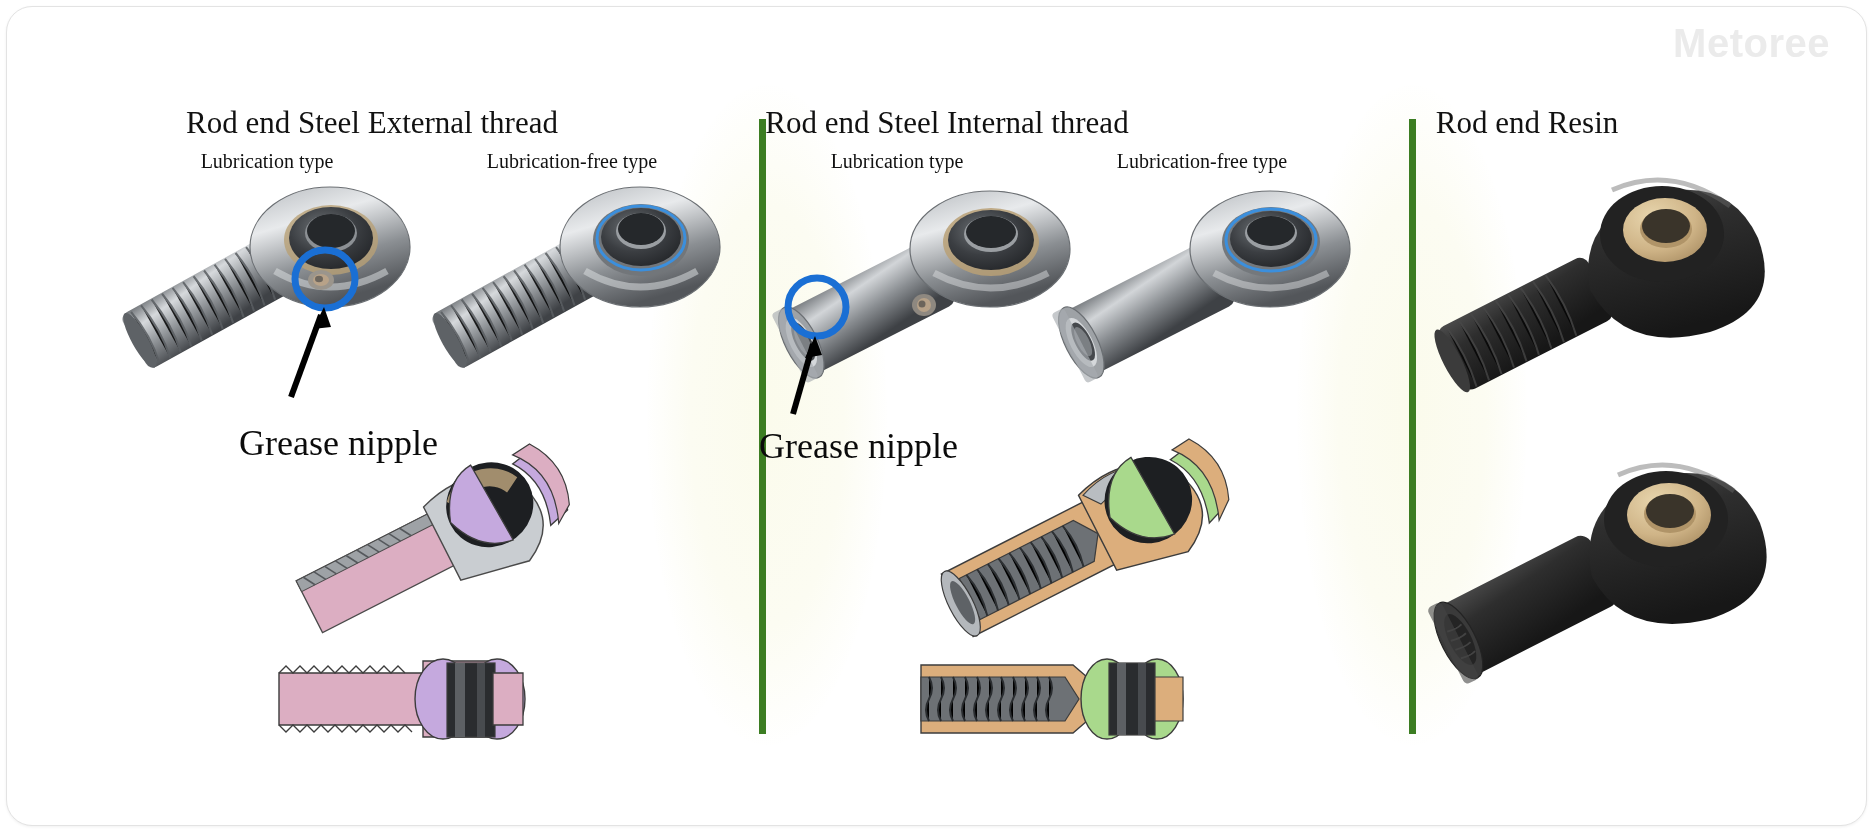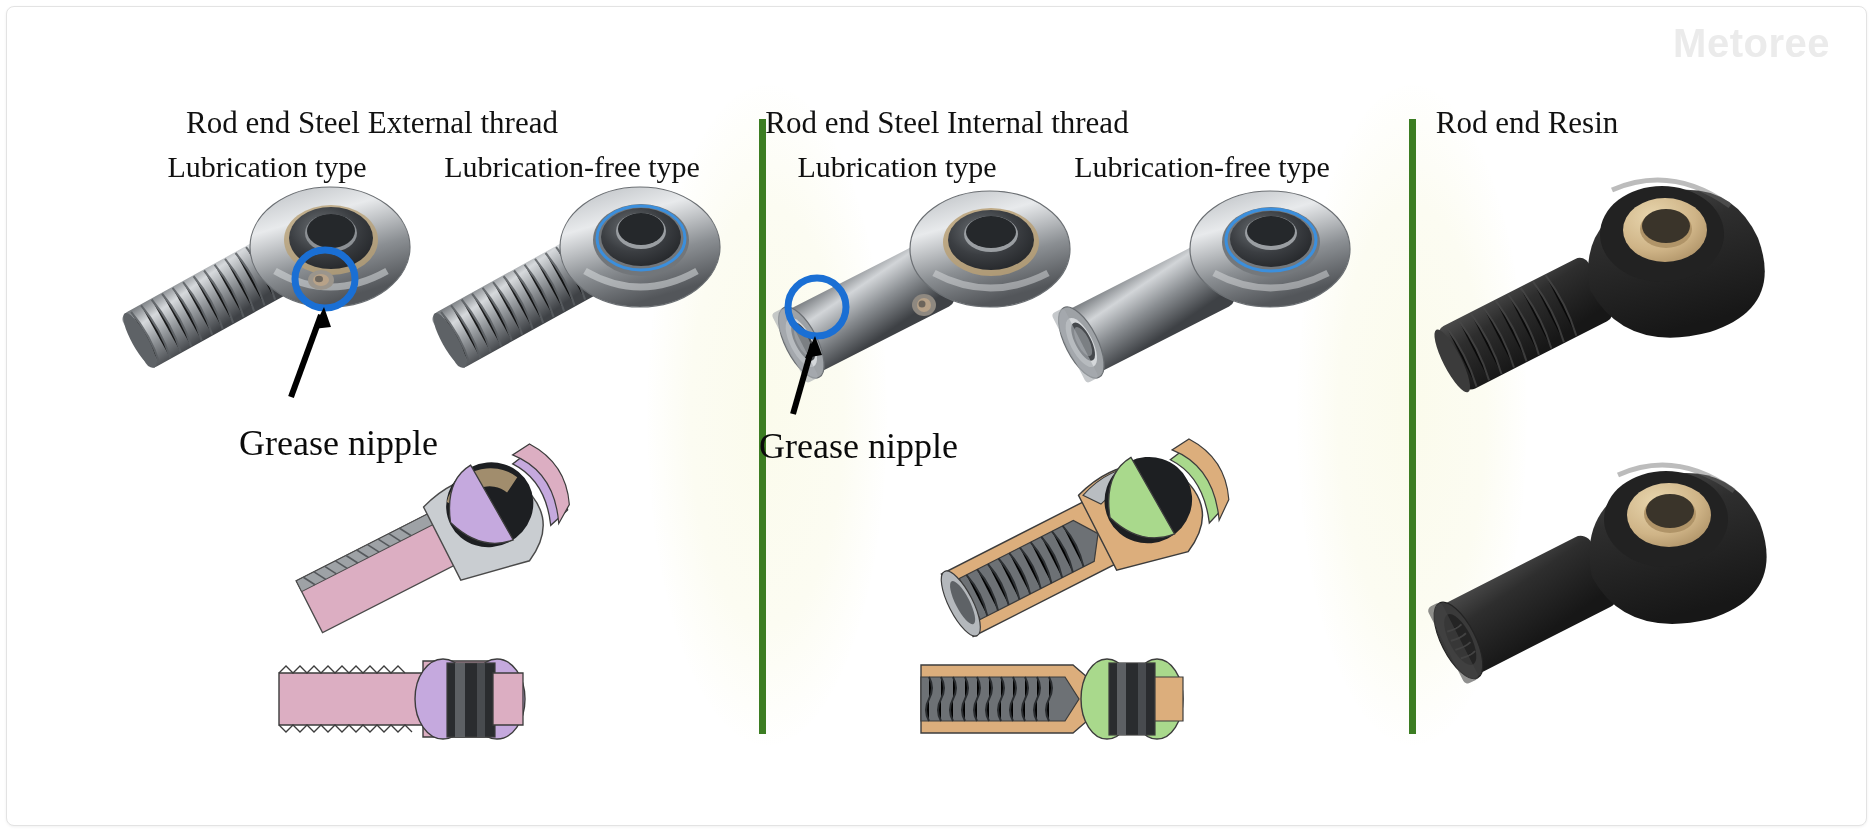--- a/index.html
+++ b/index.html
@@ -1,34 +1,34 @@
 <!DOCTYPE html>
 <html><head>
 <meta charset="utf-8">
 <style>
   html,body{margin:0;padding:0;background:#ffffff;}
   body{width:1875px;height:834px;overflow:hidden;font-family:"Liberation Serif",serif;}
 
   #stage{position:relative;width:1875px;height:834px;background:#fff;}
 
   .card{position:absolute;left:6px;top:6px;width:1859px;height:818px;
-        background:#fff;border:1px solid #e3e3e3;border-radius:8px;
+        background:#fff;border:1px solid #e3e3e3;border-radius:26px;
         box-shadow:0 1px 3px rgba(0,0,0,.06);overflow:hidden;}
 
   .watermark{position:absolute;right:36px;top:14px;font-family:"Liberation Sans",sans-serif;
              font-size:40px;font-weight:700;color:#ebebeb;letter-spacing:.5px;user-select:none;}
 
   .glow{position:absolute;border-radius:50%;
         background:radial-gradient(ellipse at center,#fbfbec 0%,#fcfcf2 45%,rgba(255,255,255,0) 72%);
         pointer-events:none;}
 
   .divider{position:absolute;width:7px;background:#3c7d22;}
 
   .title{position:absolute;font-size:31px;color:#111;white-space:nowrap;text-align:center;}
-  .subtitle{position:absolute;font-size:30px;color:#111;white-space:nowrap;text-align:center;}
+  .subtitle{position:absolute;font-size:20px;color:#111;white-space:nowrap;text-align:center;}
   .callout{position:absolute;font-size:36px;color:#0b0b0b;white-space:nowrap;}
 
   .part{position:absolute;}
   svg{display:block;overflow:visible;}
 </style>
 </head>
 <body>
 
 <div id="stage">
   <div class="card">

